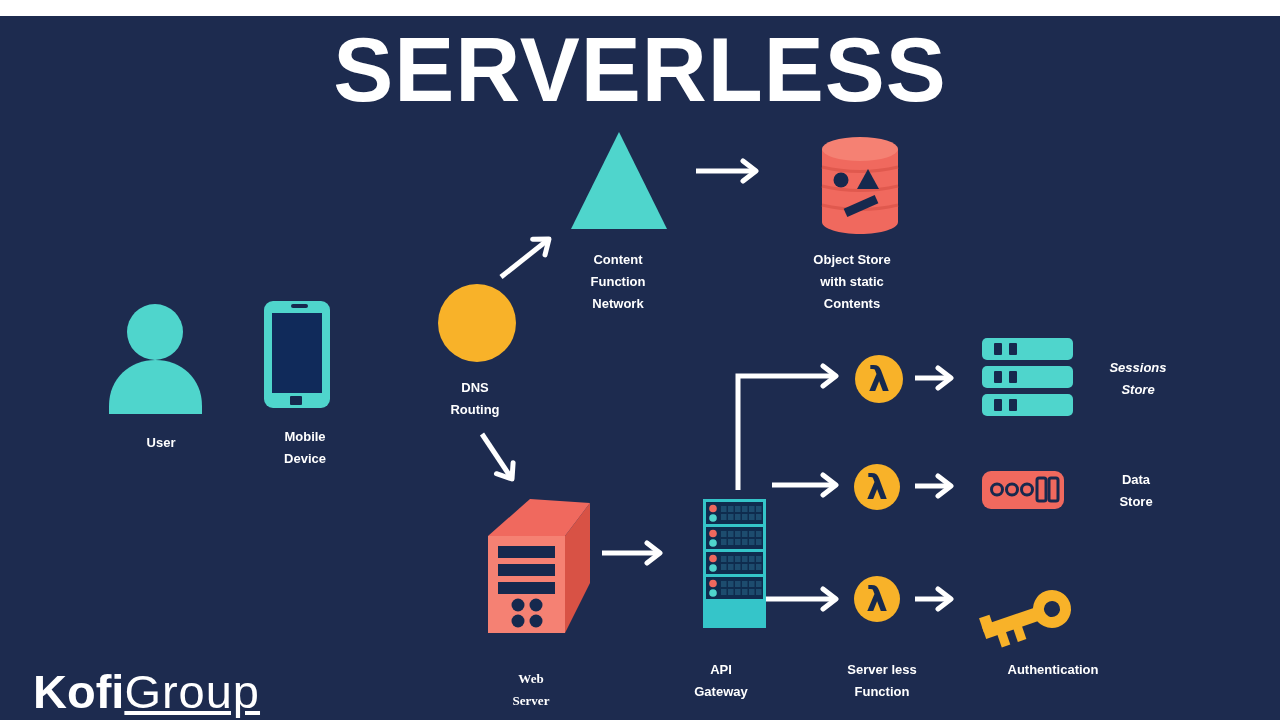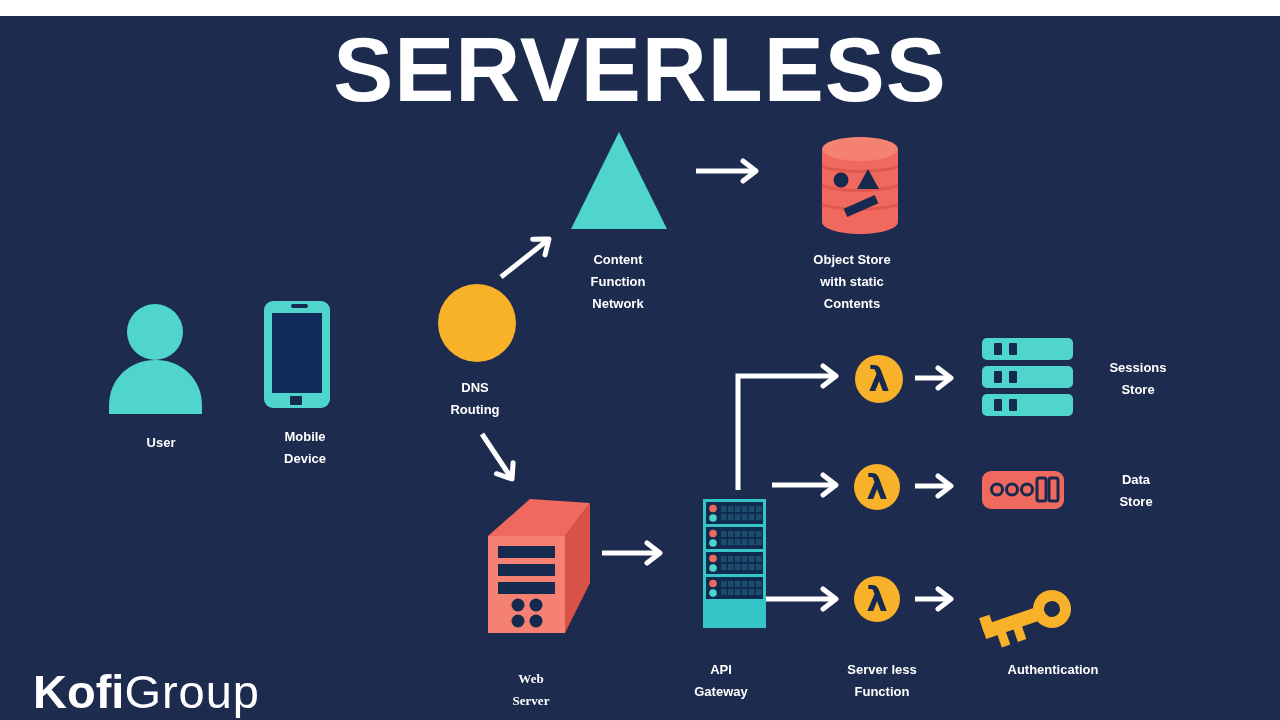--- a/index.html
+++ b/index.html
@@ -20,21 +20,21 @@
   .fill-yellow{fill:var(--yellow);} .fill-coral{fill:var(--coral);}
   .fill-coral-light{fill:var(--coral-light);} .fill-coral-dark{fill:var(--coral-dark);}
   .fill-navy{fill:var(--navy);} .fill-panel{fill:var(--panel-navy);}
   .fill-grid{fill:var(--grid-blue);} .fill-screen{fill:var(--screen-navy);}
   .stroke-navy{stroke:var(--navy);fill:none;}
   .lbl{position:absolute;transform:translateX(-50%);text-align:center;white-space:nowrap;
        color:var(--white);font-weight:700;font-size:13px;line-height:22px;}
   .lbl .ln{display:block;}
   .logo{position:absolute;left:33px;top:650px;color:var(--white);font-size:47px;line-height:52px;}
   .logo .bold{font-weight:800;}
-  .logo .light{font-weight:300;letter-spacing:1px;}
+  .logo .light{font-weight:300;letter-spacing:1px;text-decoration:underline;}
   .lambda-glyph{font-family:"DejaVu Sans",sans-serif;font-weight:bold;font-size:34px;
                 fill:var(--navy);text-anchor:middle;}
 </style>
 </head>
 <body>
 
 <div class="canvas">
 
   <h1 class="title">SERVERLESS</h1>
 
@@ -259,21 +259,21 @@
   <div class="lbl" style="left:721px;top:643px;">
     <span class="ln">API</span>
     <span class="ln">Gateway</span>
   </div>
 
   <div class="lbl" style="left:882px;top:643px;">
     <span class="ln">Server less</span>
     <span class="ln">Function</span>
   </div>
 
-  <div class="lbl" style="left:1138px;top:341px;">
+  <div class="lbl" style="left:1138px;top:341px;font-style:italic;">
     <span class="ln">Sessions</span>
     <span class="ln">Store</span>
   </div>
 
   <div class="lbl" style="left:1136px;top:453px;">
     <span class="ln">Data</span>
     <span class="ln">Store</span>
   </div>
 
   <div class="lbl" style="left:1053px;top:643px;">Authentication</div>

